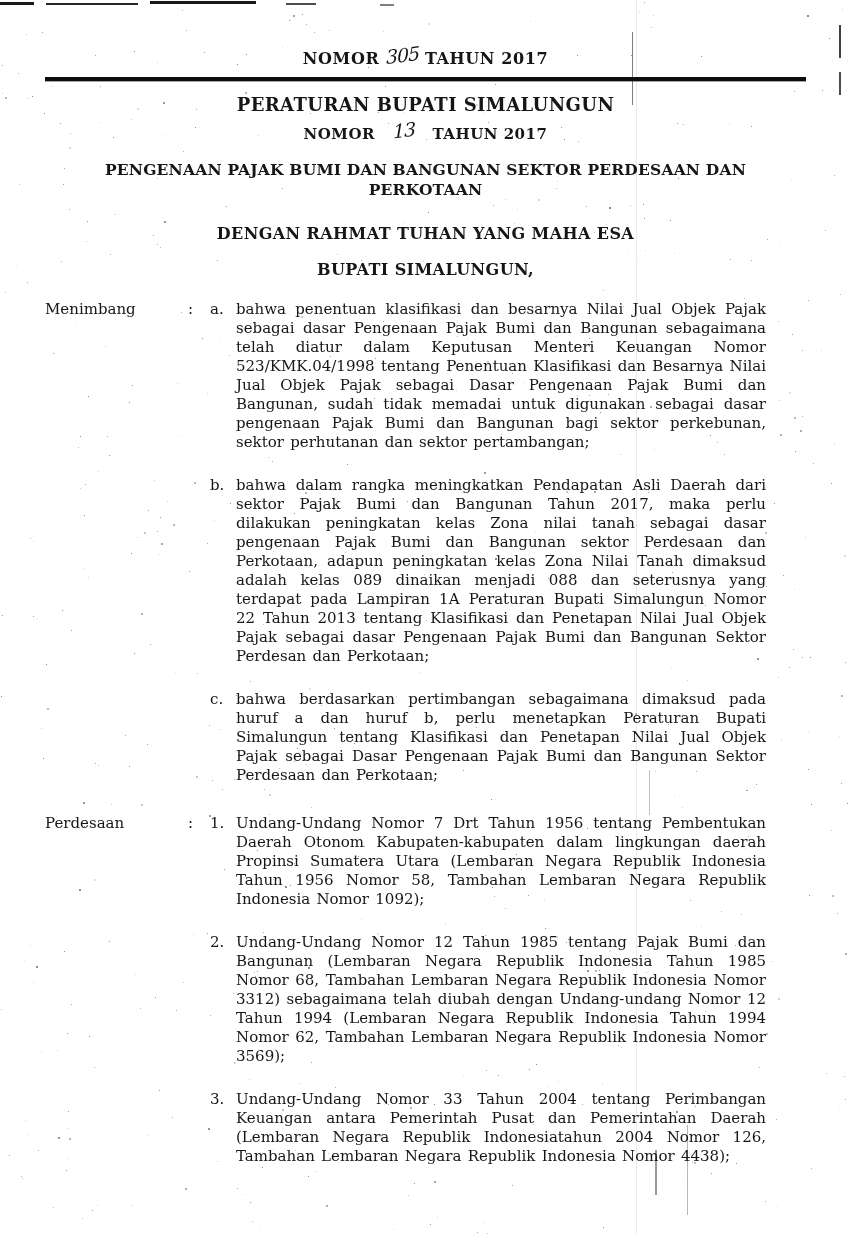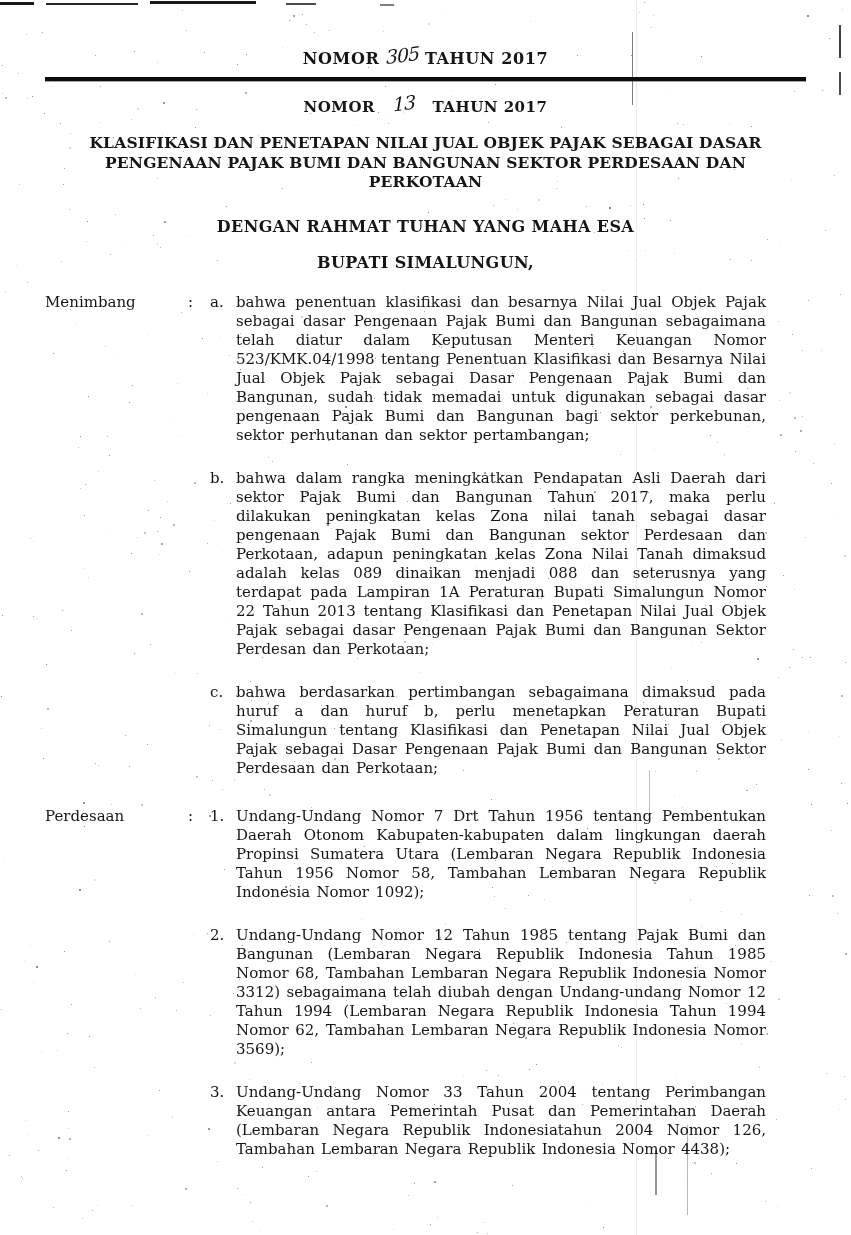--- a/index.html
+++ b/index.html
@@ -733,30 +733,30 @@
       <div class="h-sub">
         <span>NOMOR</span>
         <span class="hw">305</span>
         <span>TAHUN 2017</span>
       </div>
     </div>
 
     <div class="rule"></div>
 
     <div class="reg-header center">
+      <div class="h-main">PERATURAN BUPATI SIMALUNGUN</div>
       <div class="reg-nomor">
         <span>NOMOR</span>
         <span class="sp-wide center"><span class="hw">13</span></span>
         <span>TAHUN 2017</span>
       </div>
     </div>
 
 
     <div class="doc-title center">
-      <div>KLASIFIKASI DAN PENETAPAN NILAI JUAL OBJEK PAJAK SEBAGAI DASAR</div>
       <div>PENGENAAN PAJAK BUMI DAN BANGUNAN SEKTOR PERDESAAN DAN</div>
       <div>PERKOTAAN</div>
     </div>
 
     <div class="invocation center">DENGAN RAHMAT TUHAN YANG MAHA ESA</div>
     <div class="authority center">BUPATI SIMALUNGUN,</div>
 
     <div class="doc-body">
 
       <section class="clause">

